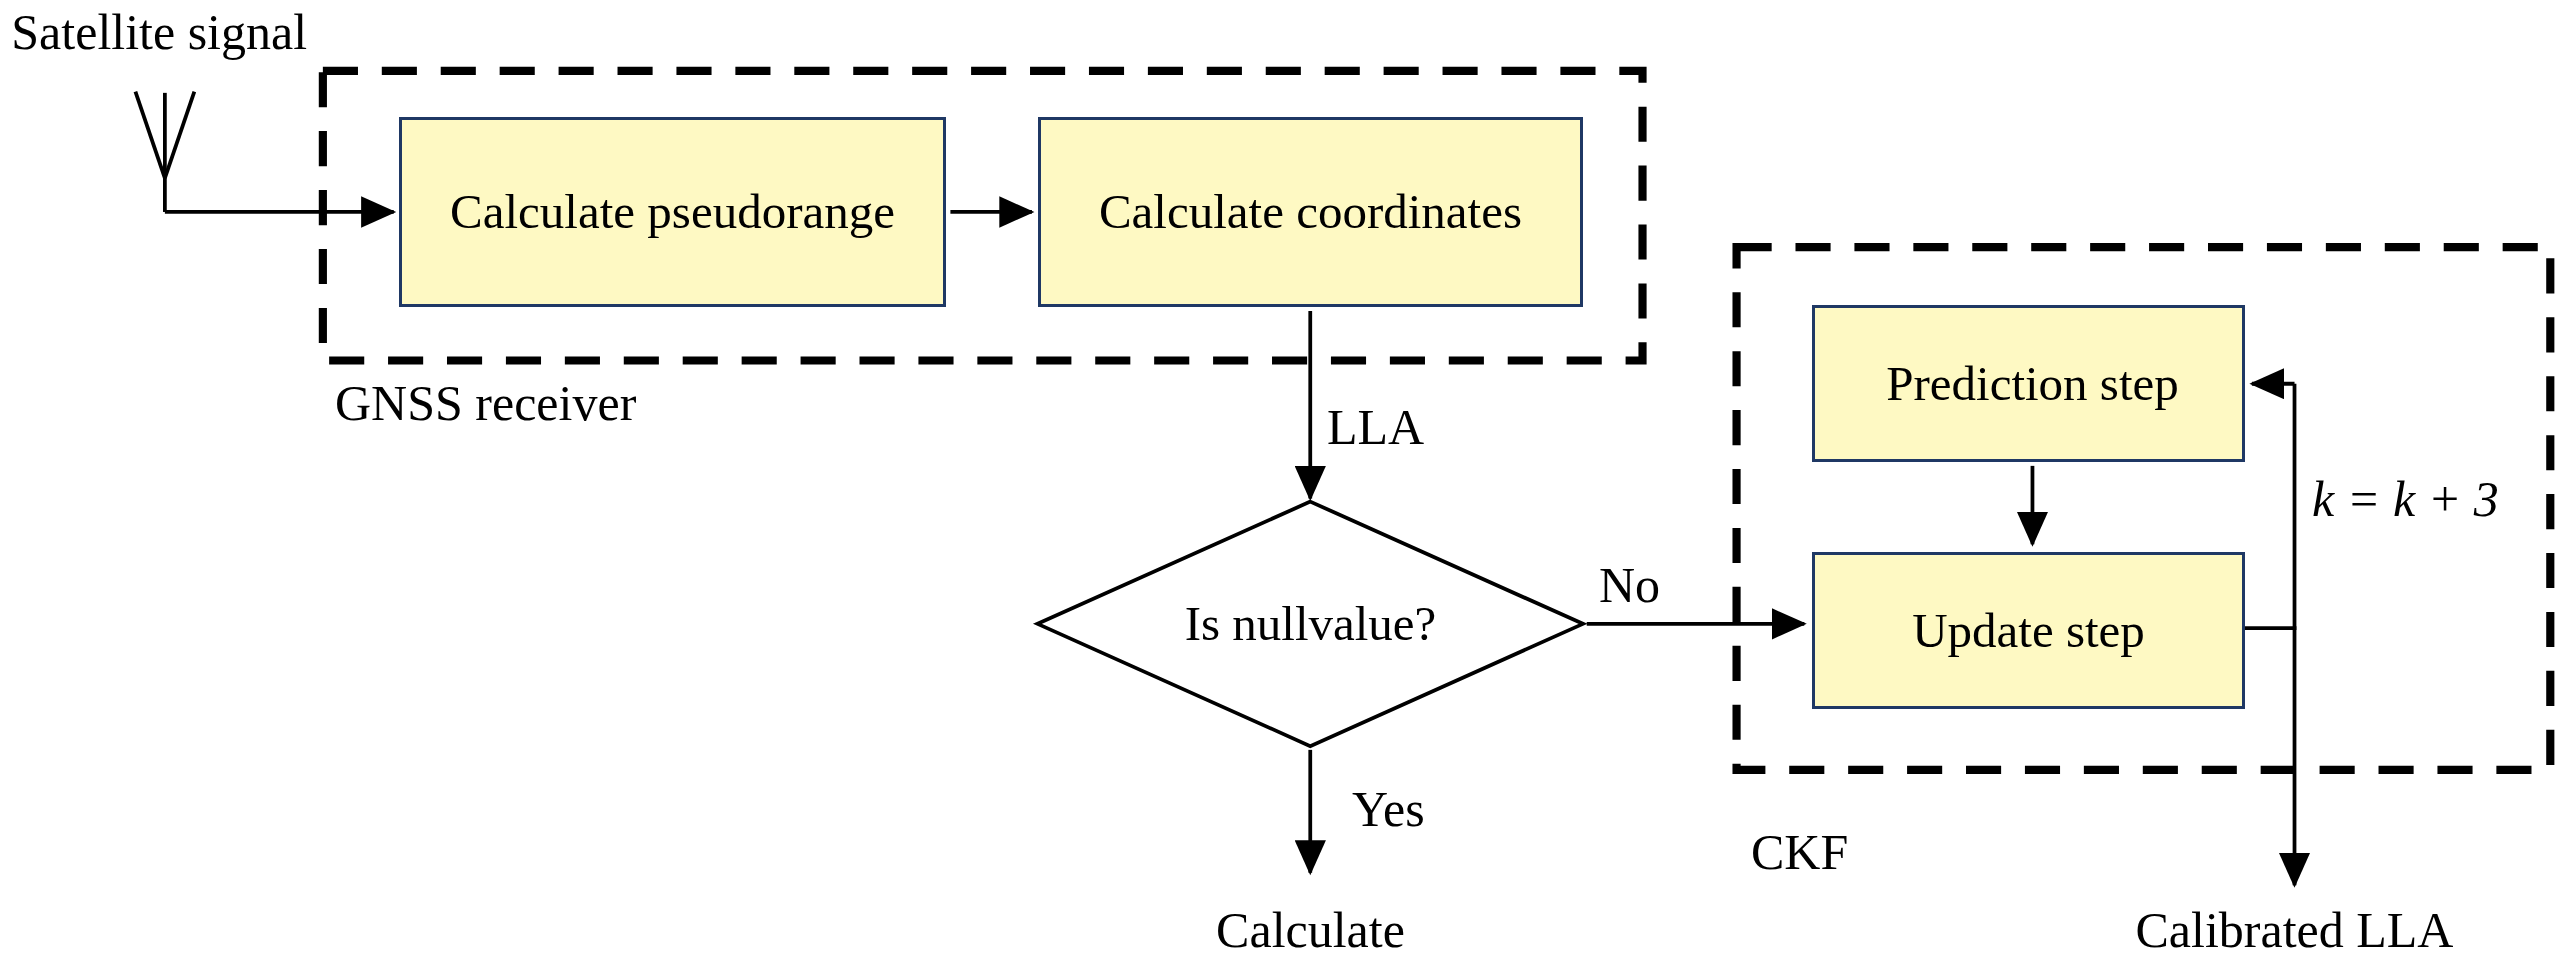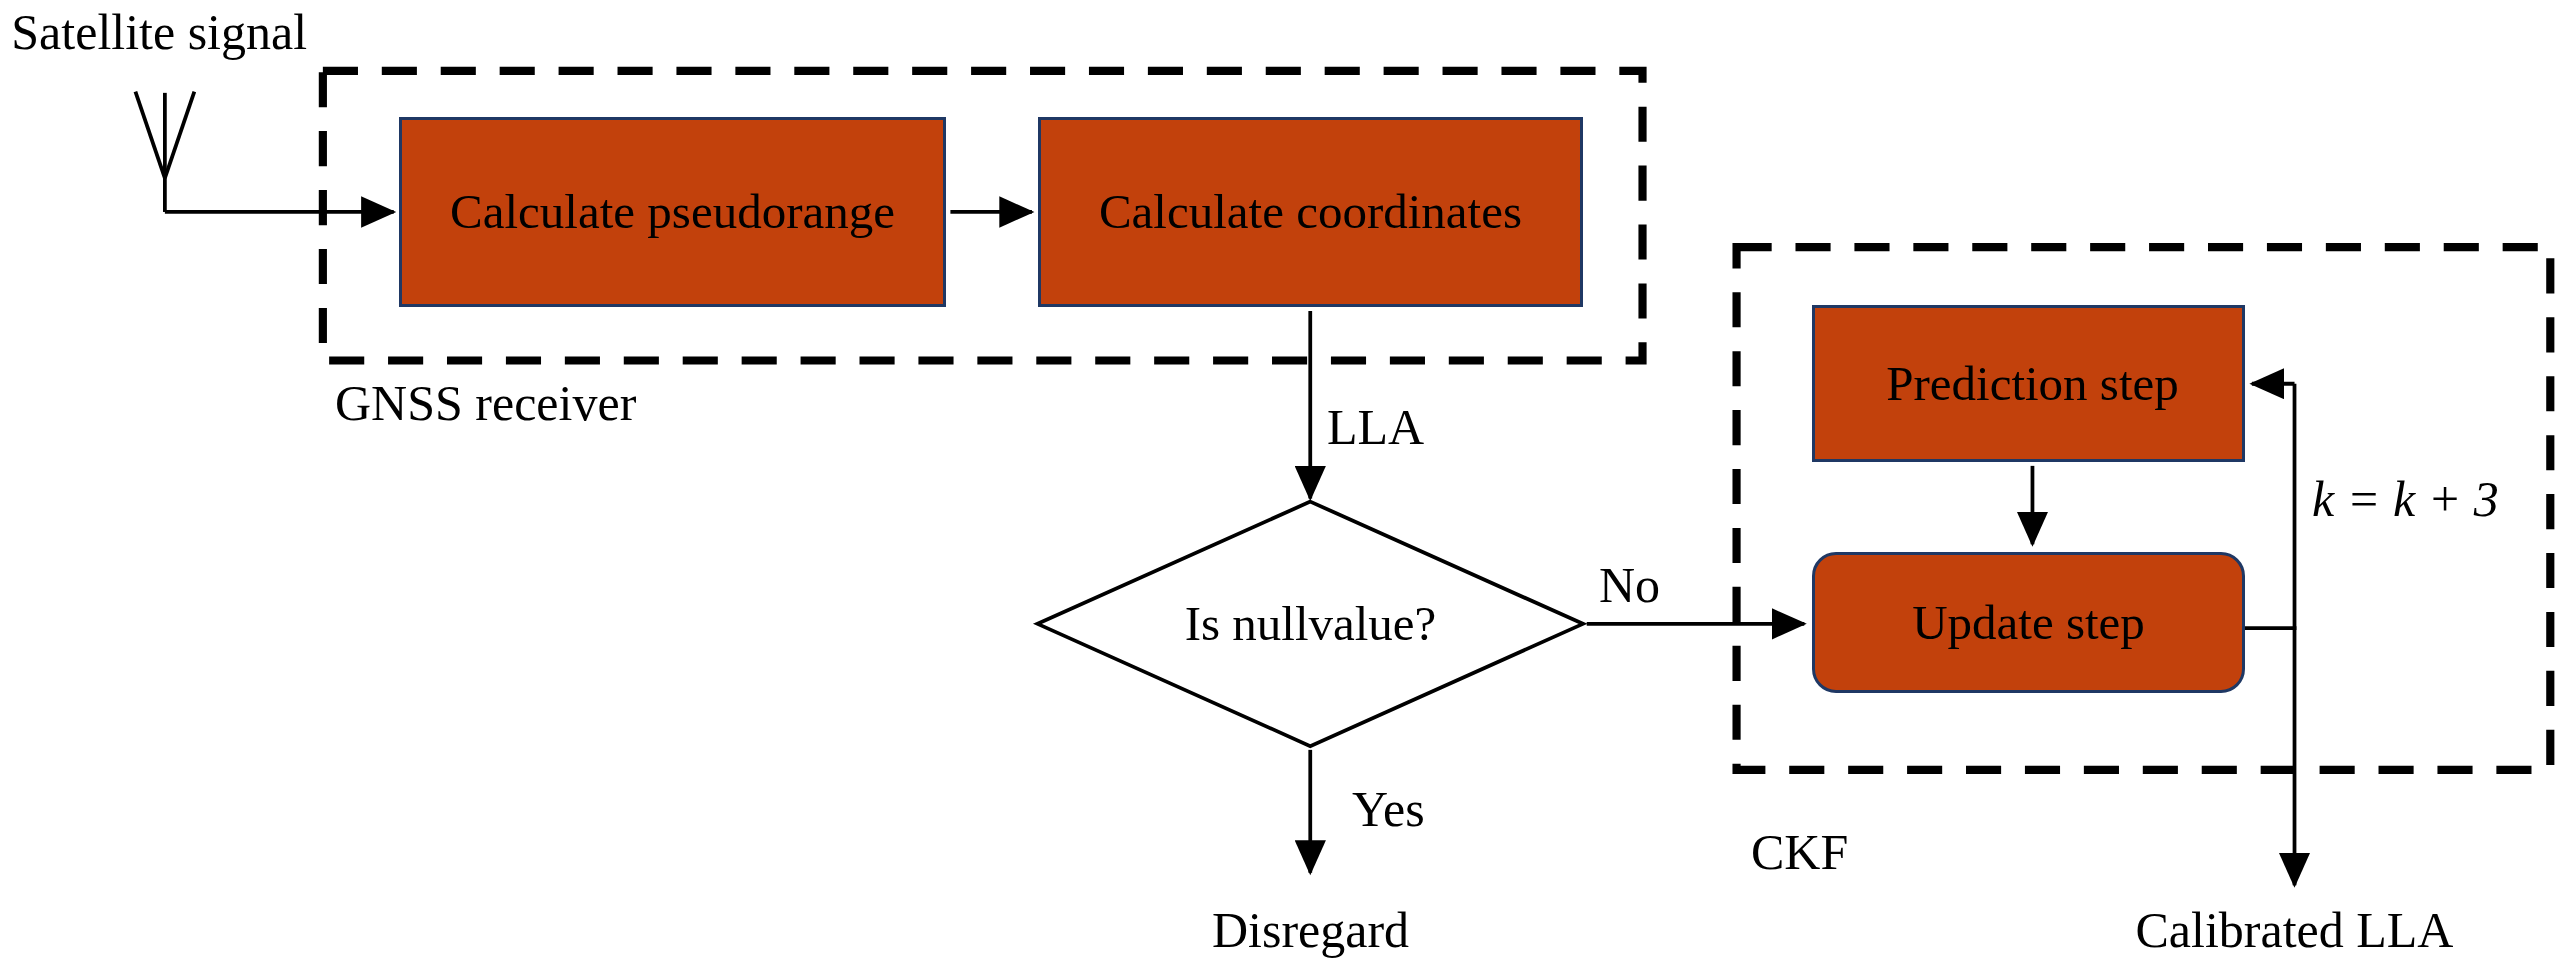--- a/index.html
+++ b/index.html
@@ -18,21 +18,21 @@
     overflow:hidden;
   }
   svg.layer{position:absolute;left:0;top:0;width:2576px;height:975px;}
   .ln{stroke:var(--line);stroke-width:6;fill:none;}
   .dashed{stroke:var(--line);stroke-width:13;fill:none;stroke-dasharray:56 38;}
   .diamond{fill:#ffffff;stroke:var(--line);stroke-width:6;}
   .arrowhead{fill:var(--line);}
 
   .node{
     position:absolute;
-    background:#c2410c;
+    background:#fef9c3;
     border:3.8px solid var(--box-border);
     display:flex;align-items:center;justify-content:center;
     font-size:49px;line-height:1.1;
     box-sizing:border-box;
     text-align:center;
   }
   .lbl{
     position:absolute;
     font-size:50px;line-height:1.12;
     white-space:nowrap;
@@ -82,33 +82,33 @@
 
   <div class="node" style="left:399px;top:117px;width:547px;height:190px;">
     <span>Calculate pseudorange</span>
   </div>
   <div class="node" style="left:1038px;top:117px;width:545px;height:190px;">
     <span>Calculate coordinates</span>
   </div>
   <div class="node" style="left:1812px;top:305px;width:433px;height:157px;padding-left:8px;">
     <span>Prediction step</span>
   </div>
-  <div class="node" style="left:1812px;top:552px;width:433px;height:141px;border-radius:24px;">
+  <div class="node" style="left:1812px;top:552px;width:433px;height:157px;">
     <span>Update step</span>
   </div>
 
   <div class="diamond-text" style="left:1038px;top:536px;width:545px;height:176px;">
     <span>Is null</span>
     <span>value?</span>
   </div>
 
   <div class="lbl" style="left:11.3px;top:3.8px;">Satellite signal</div>
   <div class="lbl" style="left:335px;top:375px;">GNSS receiver</div>
   <div class="lbl" style="left:1327px;top:399px;">LLA</div>
   <div class="lbl" style="left:1599px;top:557px;">No</div>
   <div class="lbl" style="left:1352px;top:781px;">Yes</div>
   <div class="lbl" style="left:1751px;top:781px;margin-top:43px;">CKF</div>
   <div class="lbl math" style="left:2312px;top:471px;">k = k + 3</div>
-  <div class="lbl center" style="left:1185px;top:902px;width:251px;">Disregard</div>
+  <div class="lbl center" style="left:1185px;top:902px;width:251px;">Calculate</div>
   <div class="lbl center" style="left:2119px;top:902px;width:351px;">Calibrated LLA</div>
 
 </div>
 
 
 </body></html>

